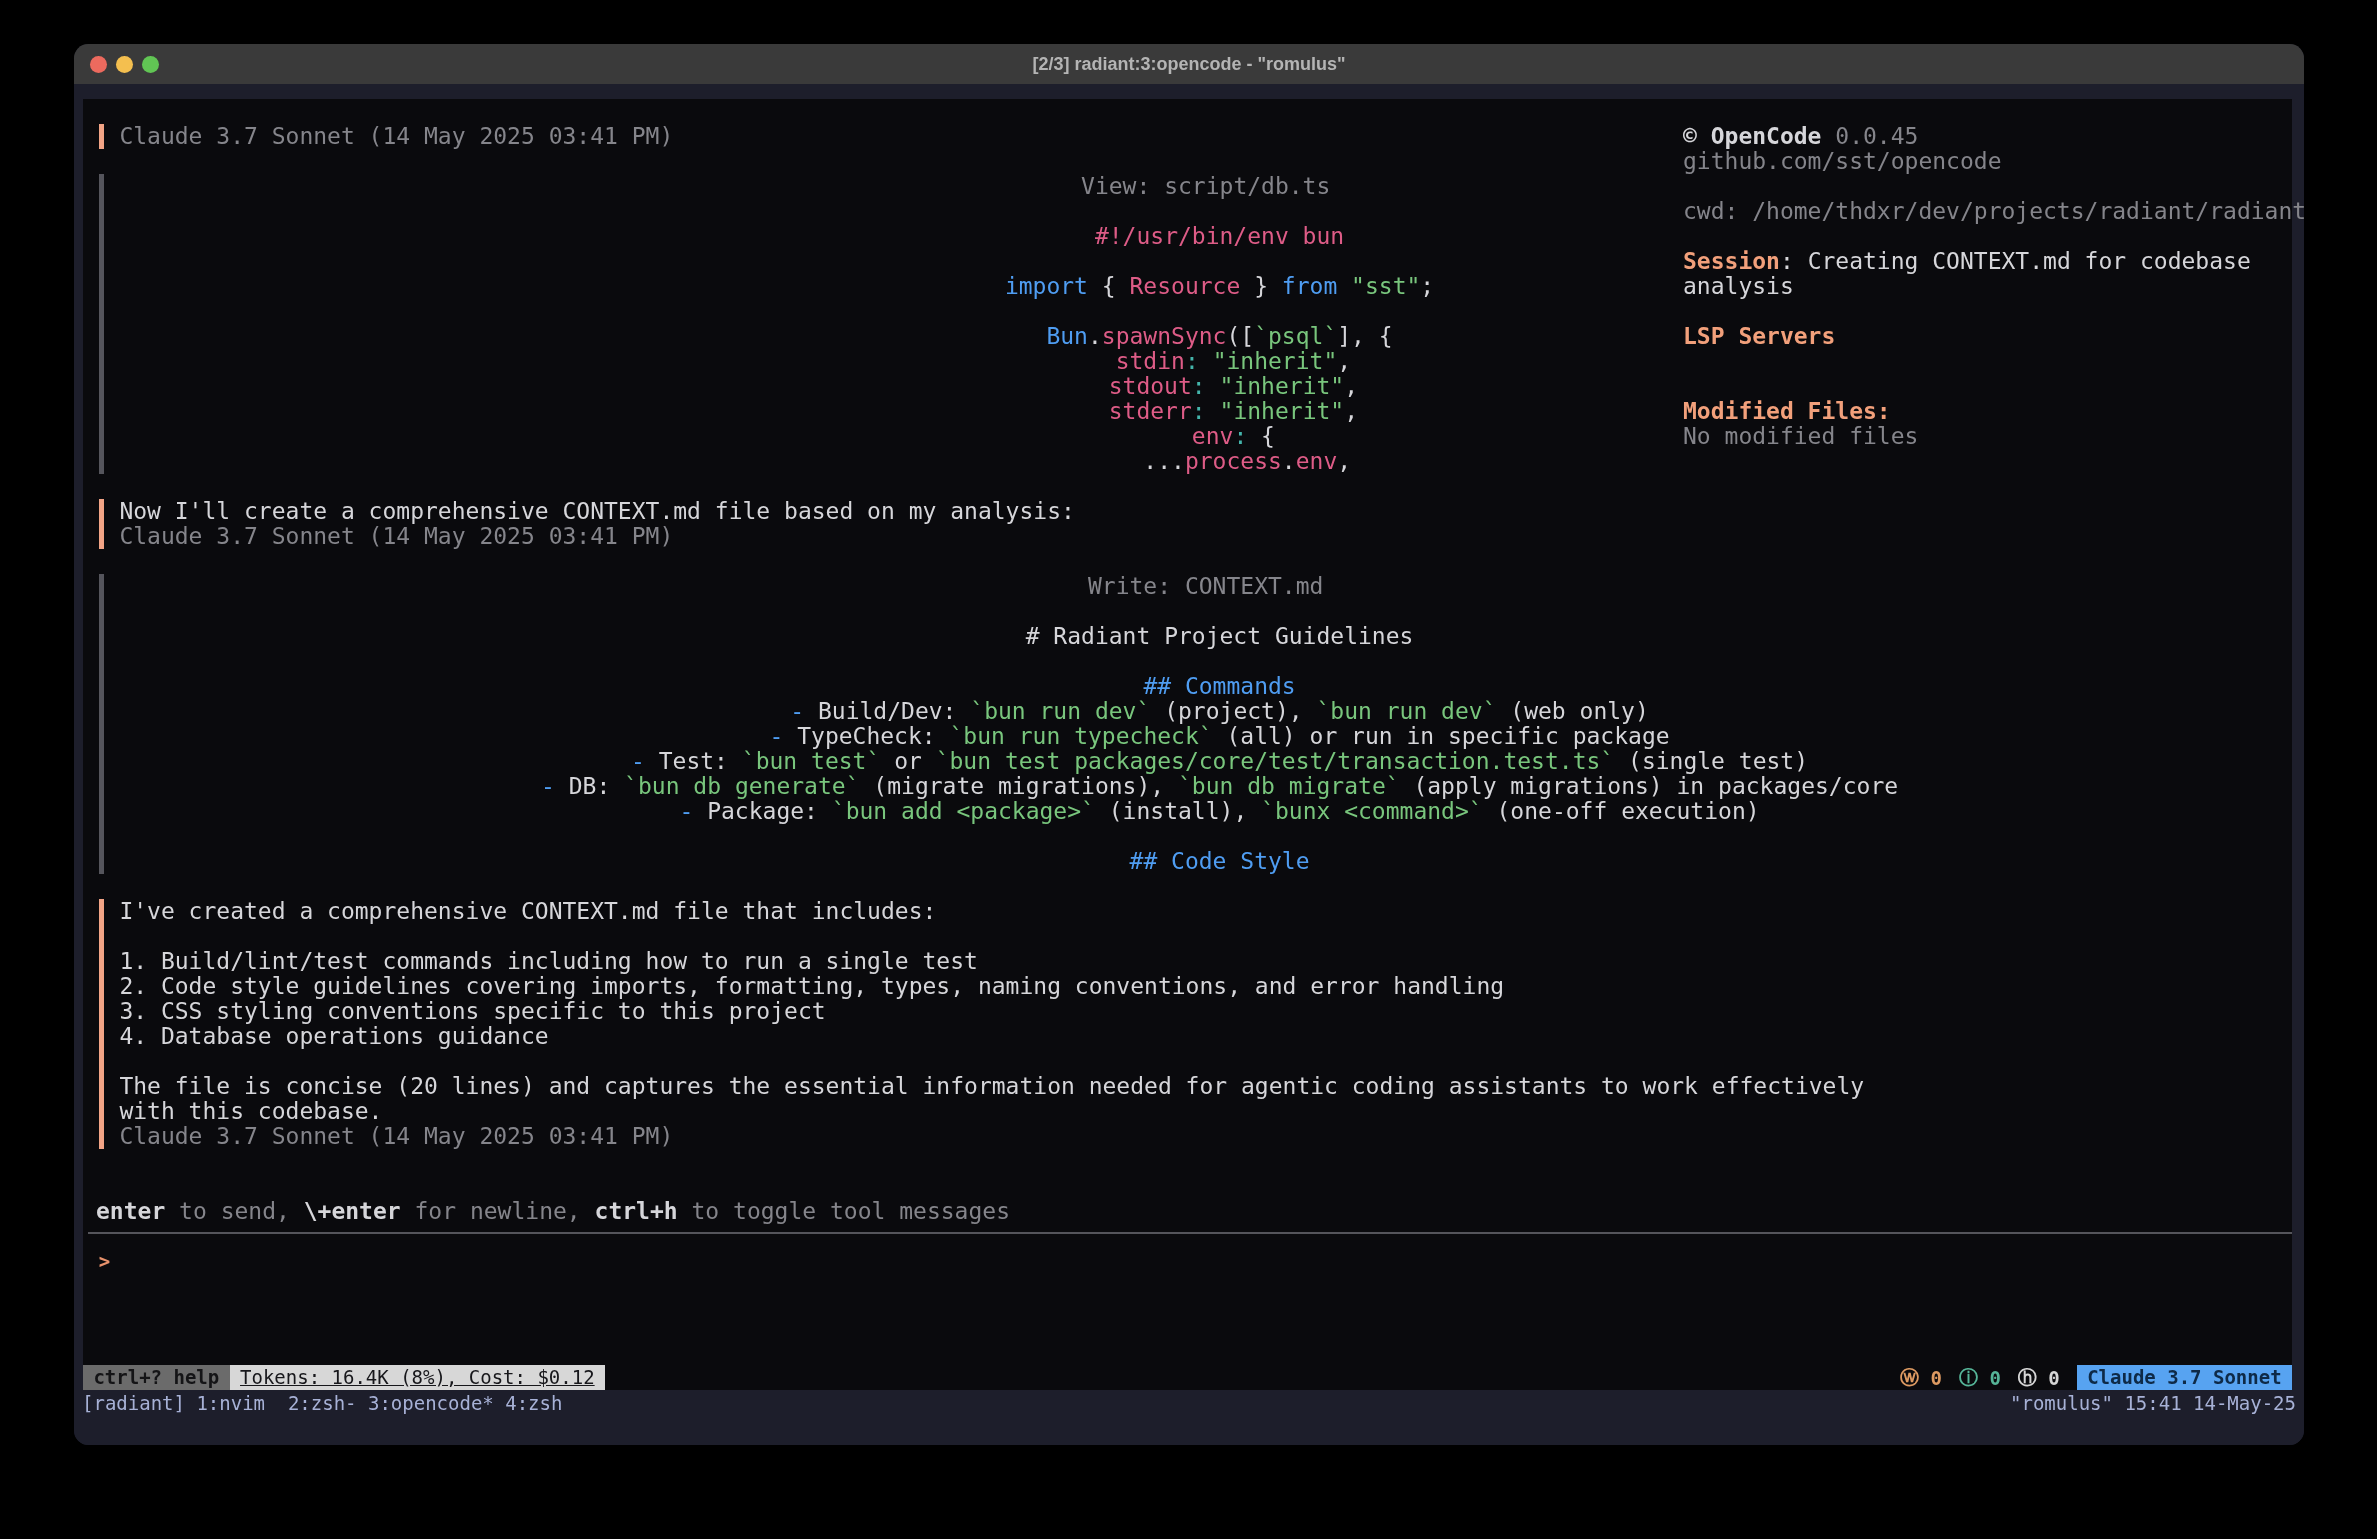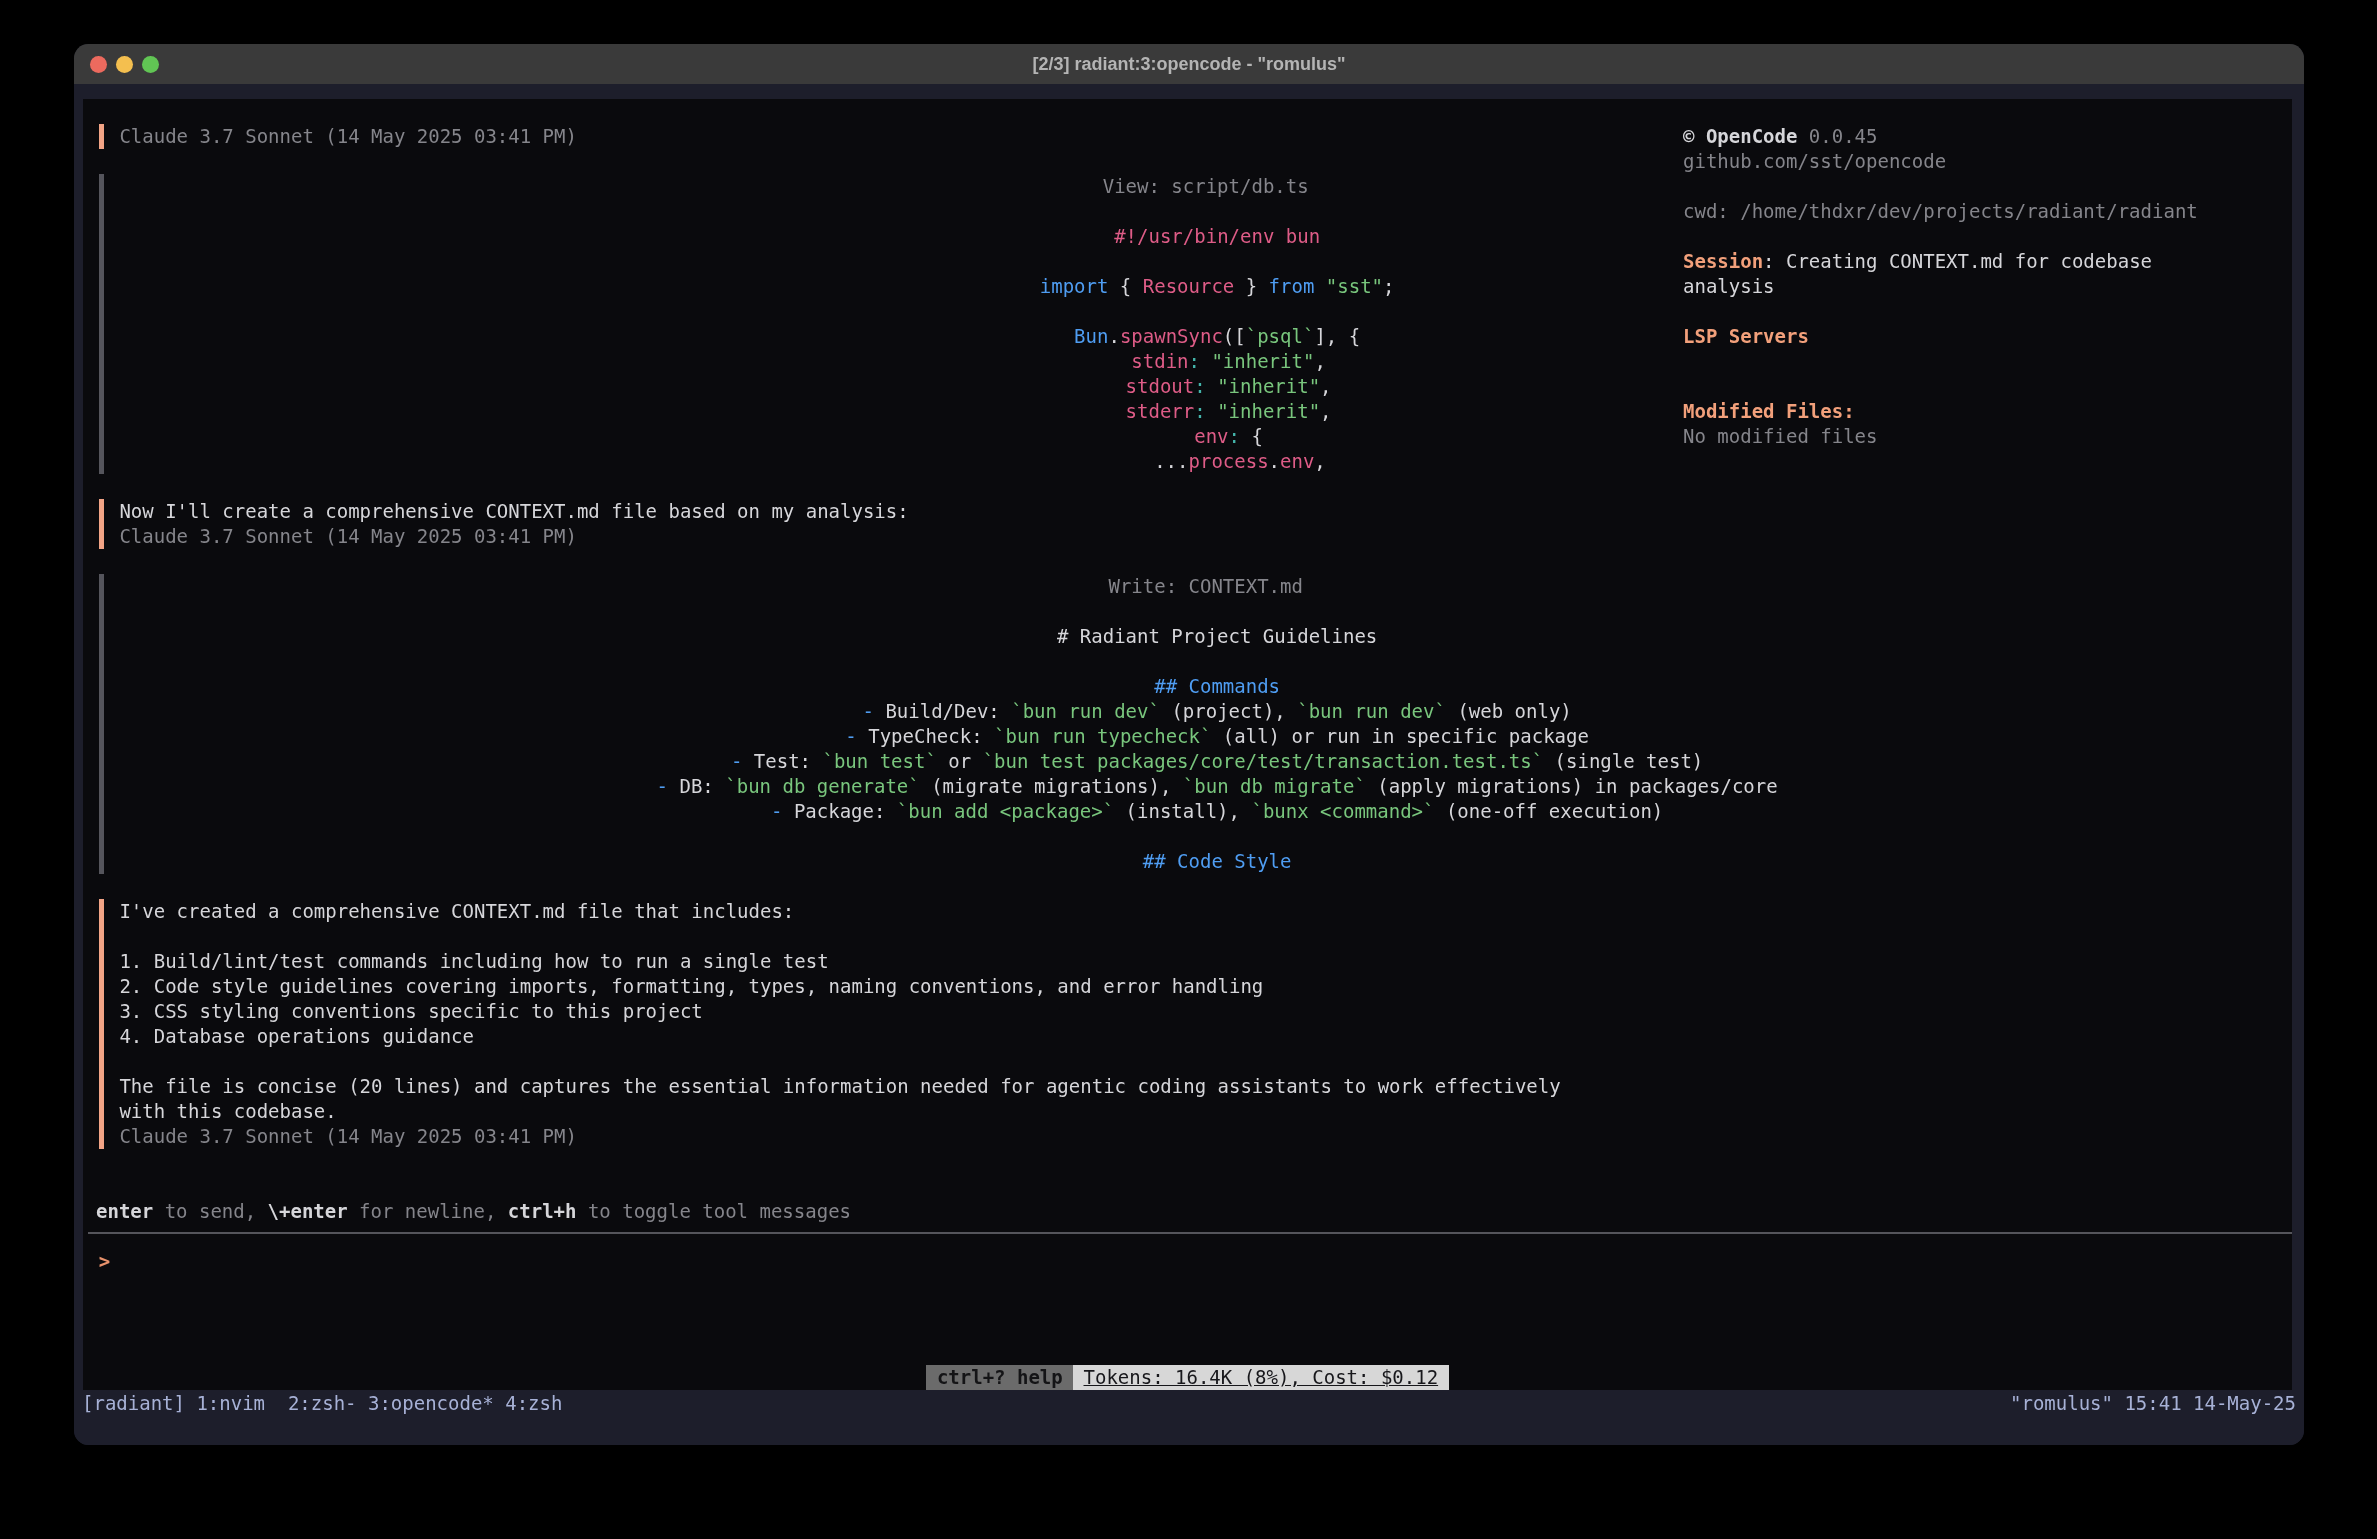--- a/index.html
+++ b/index.html
@@ -20,40 +20,40 @@
   .dot.red{background:#ec6a5e;}
   .dot.yellow{background:#f4bf4f;}
   .dot.green{background:#61c554;}
   .titletext{
     font-family:"Liberation Sans",sans-serif;font-weight:bold;font-size:18px;color:#b4b4b4;
   }
   .termbox{
     position:absolute;left:9px;top:55px;width:2209px;height:1291px;
     background:#0a0a0d;
   }
-  .line{height:25px;line-height:25px;font-size:19px;white-space:pre;}
+  .line{height:25px;line-height:25px;font-size:23px;white-space:pre;}
   .b{font-weight:bold;}
   .c-white{color:#d6d6da;}
   .c-gray{color:#85858b;}
   .c-blue{color:#4f9df2;}
   .c-pink{color:#de5c87;}
   .c-green{color:#79c67d;}
   .c-cyan{color:#44b5ab;}
   .c-orange{color:#f2a07b;}
   .messages{padding-top:25px;}
   .block{margin:0 0 25px 15.7px;padding-left:15.7px;border-left:5.2px solid transparent;}
   .block.bar-orange{border-left-color:#f2a486;}
   .block.bar-gray{border-left-color:#55555c;text-align:center;}
   .hint{margin:50px 0 0 13px;}
   .divider{height:2px;background:#55555b;margin:7.8px 0 0 5.2px;}
   .prompt{margin:15.7px 0 0 15.7px;display:flex;}
   .prompt .sym{color:#e8926c;font-weight:bold;font-size:19px;line-height:25px;}
   .statusrow{
     position:absolute;left:0;right:0;bottom:0;height:25px;
-    display:flex;align-items:center;justify-content:space-between;flex-direction:column;
+    display:flex;align-items:center;justify-content:space-between;
   }
   .chips-left{display:flex;height:25px;}
   .chip{height:25px;line-height:25px;font-size:19px;padding:0 10.4px;white-space:pre;}
   .chip.help{background:#6b6b6b;color:#141416;font-weight:bold;}
   .chip.tokens{background:#d7d7d7;color:#17171b;text-decoration:underline;}
   .chips-right{display:flex;align-items:center;height:25px;}
   .diag{display:flex;align-items:center;font-size:19px;margin-right:17px;white-space:pre;font-weight:bold;}
   .chip.model{background:#57a3f1;color:#0e2a47;font-weight:bold;}
   .tmuxbar{
     position:absolute;left:0;right:0;bottom:0;height:55px;background:#1d1e2b;

